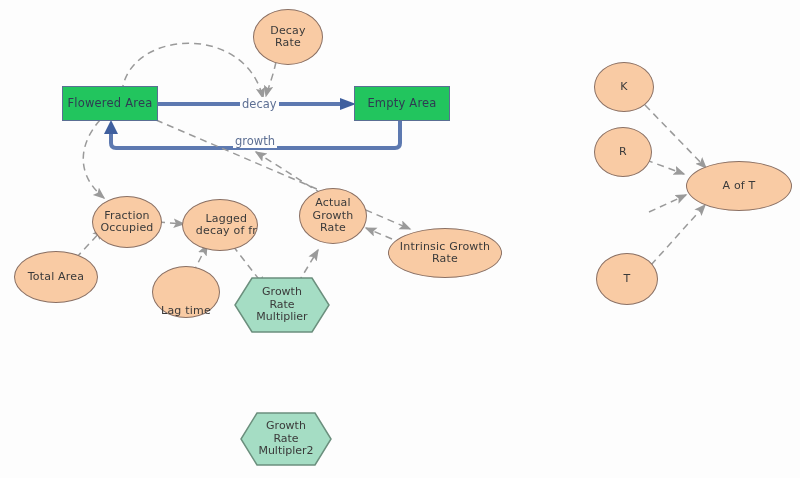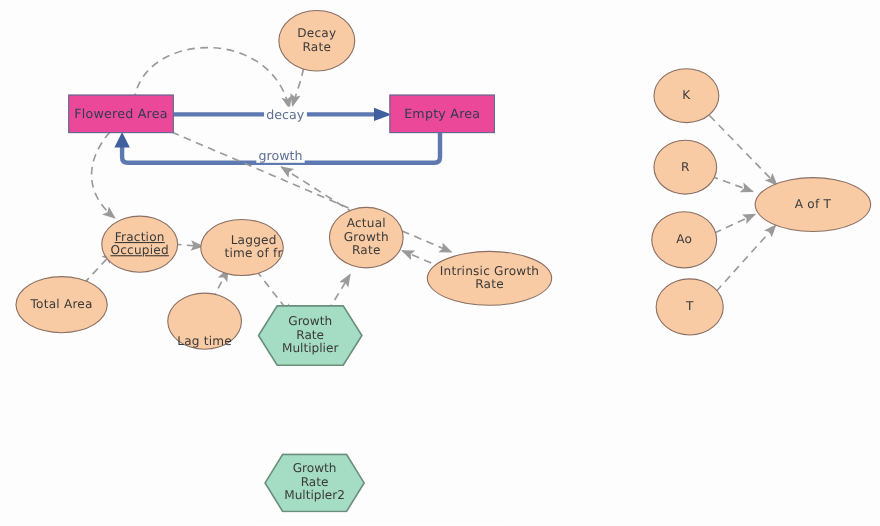--- a/index.html
+++ b/index.html
@@ -28,21 +28,21 @@
     align-items: center;
     justify-content: center;
     text-align: center;
     color: #3a3a3a;
     font-size: 11px;
     line-height: 12.5px;
     letter-spacing: 0.2px;
   }
   
   .stock {
-    background: #ec4899;
+    background: #22c55e;
     border: 1.6px solid #5a6f93;
     color: #2f3b52;
     font-size: 11.5px;
     z-index: 4;
   }
   
   .ellipse {
     background: #f9cba4;
     border: 1.5px solid #8a7064;
     border-radius: 50%;
@@ -148,31 +148,31 @@
     <span>growth</span>
   </div>
 
   <div class="node ellipse" style="left:253px; top:9px; width:70px; height:56px;">
     <div>
       <div>Decay</div>
       <div>Rate</div>
     </div>
   </div>
 
-  <div class="node ellipse" style="left:92px; top:196px; width:70px; height:52px;text-decoration:underline;">
+  <div class="node ellipse" style="left:92px; top:196px; width:70px; height:52px;">
     <div>
       <div>Fraction</div>
       <div>Occupied</div>
     </div>
   </div>
 
   <div class="node ellipse" style="left:182px; top:199px; width:76px; height:52px;justify-content:flex-end;">
     <div>
       <div>Lagged</div>
-      <div>time of fr</div>
+      <div>decay of fr</div>
     </div>
   </div>
 
   <div class="node ellipse" style="left:299px; top:188px; width:68px; height:56px;">
     <div>
       <div>Actual</div>
       <div>Growth</div>
       <div>Rate</div>
     </div>
   </div>
@@ -193,23 +193,20 @@
   </div>
 
   <div class="node ellipse" style="left:594px; top:62px; width:60px; height:50px;">
     <span class="nodetext">K</span>
   </div>
 
   <div class="node ellipse" style="left:594px; top:127px; width:58px; height:50px;">
     <span class="nodetext">R</span>
   </div>
 
-  <div class="node ellipse" style="left:592px; top:192px; width:60px; height:52px;">
-    <span class="nodetext">Ao</span>
-  </div>
 
   <div class="node ellipse" style="left:596px; top:253px; width:62px; height:52px;">
     <span class="nodetext">T</span>
   </div>
 
   <div class="node ellipse" style="left:686px; top:161px; width:106px; height:50px;">
     <span class="nodetext">A of T</span>
   </div>
 
   <div class="hexwrap" style="left:234px; top:277px; width:96px; height:56px;">

